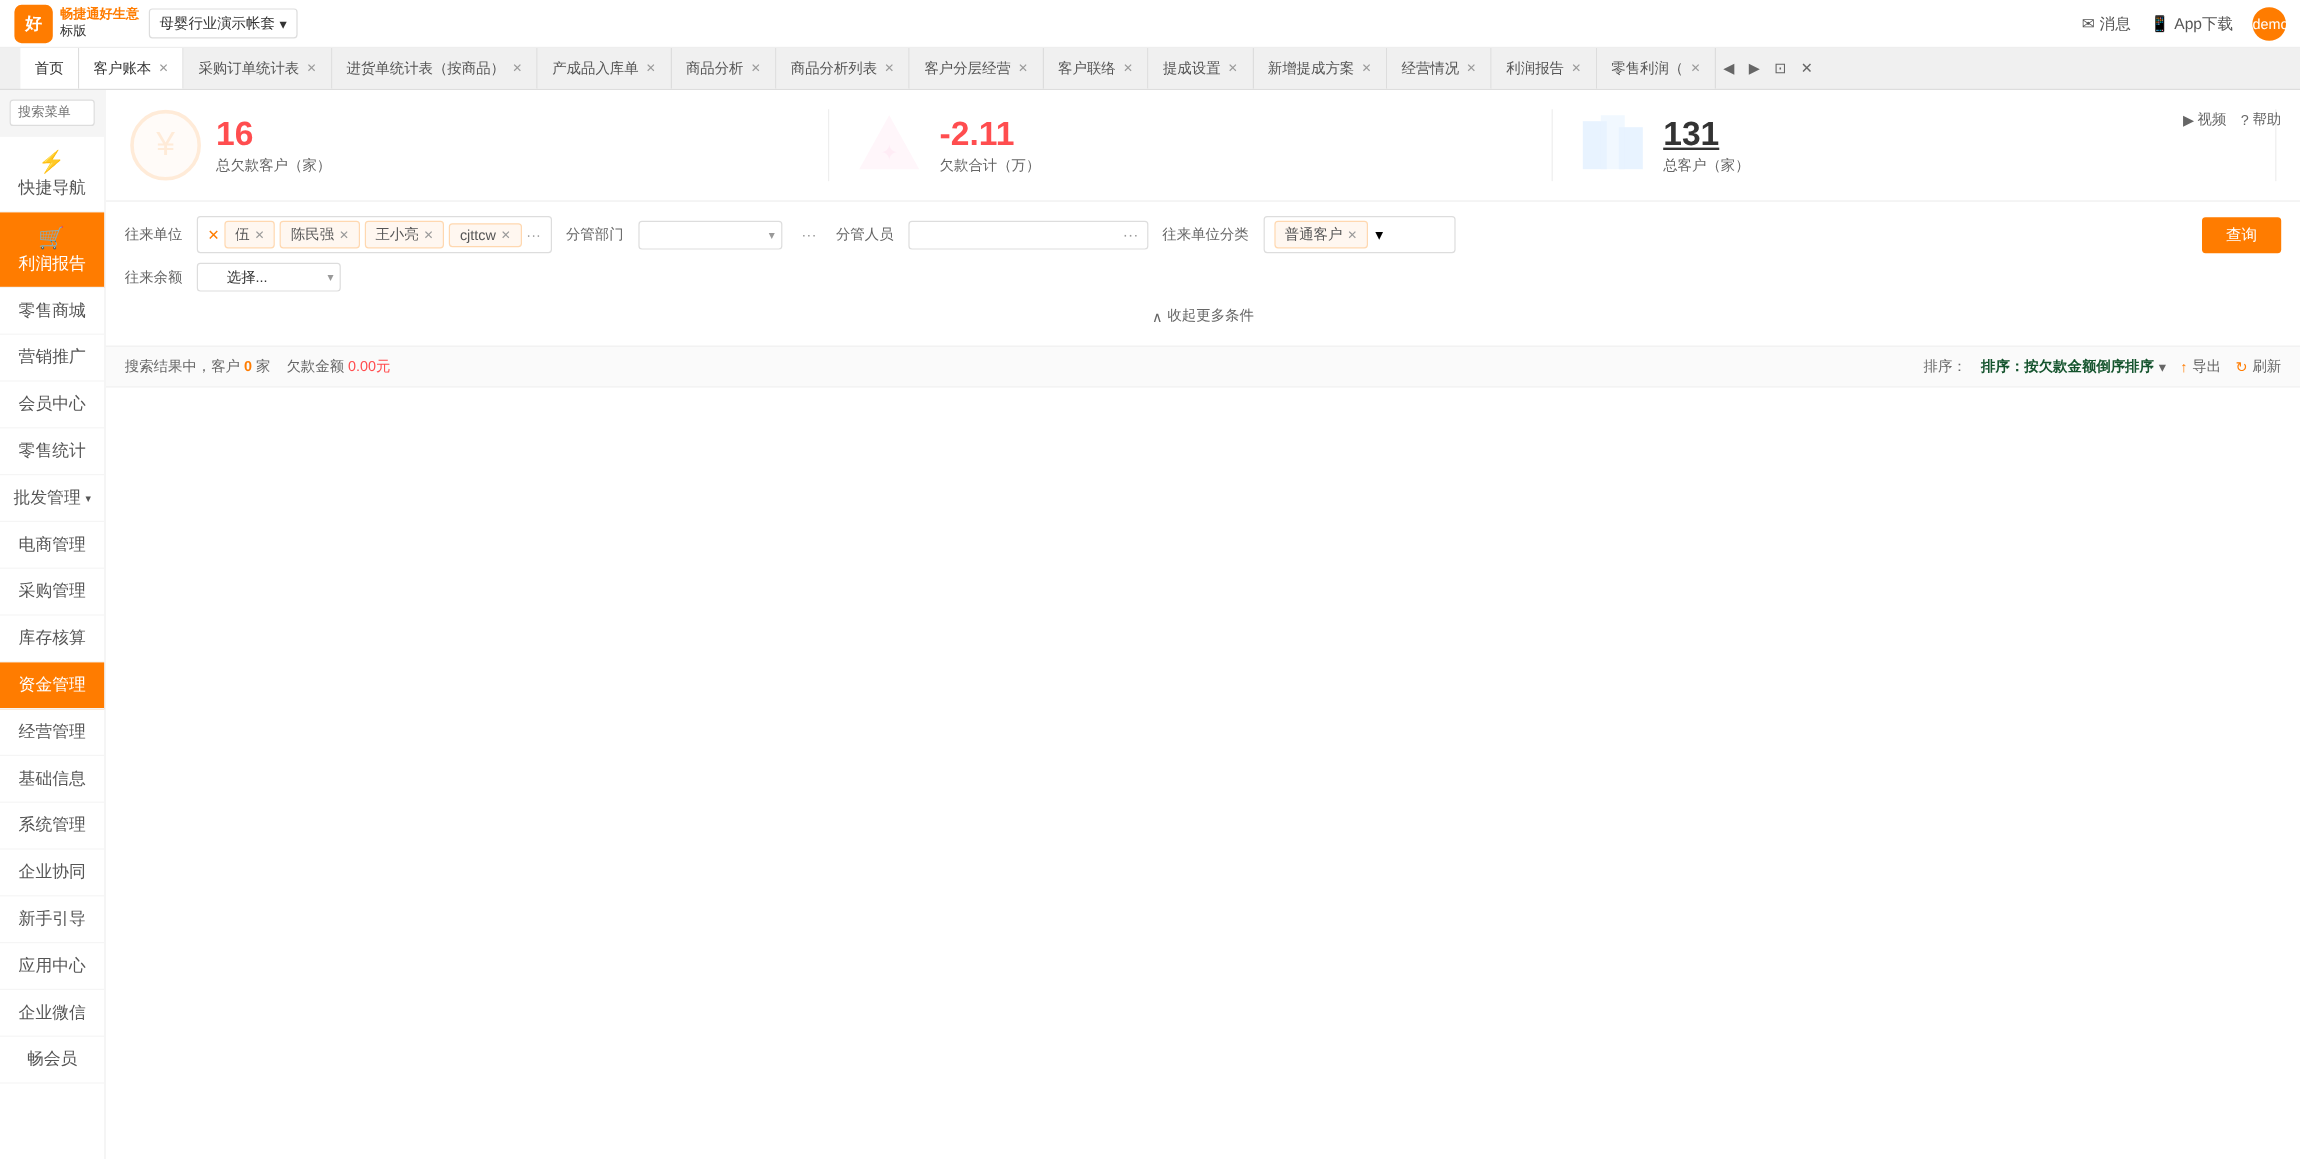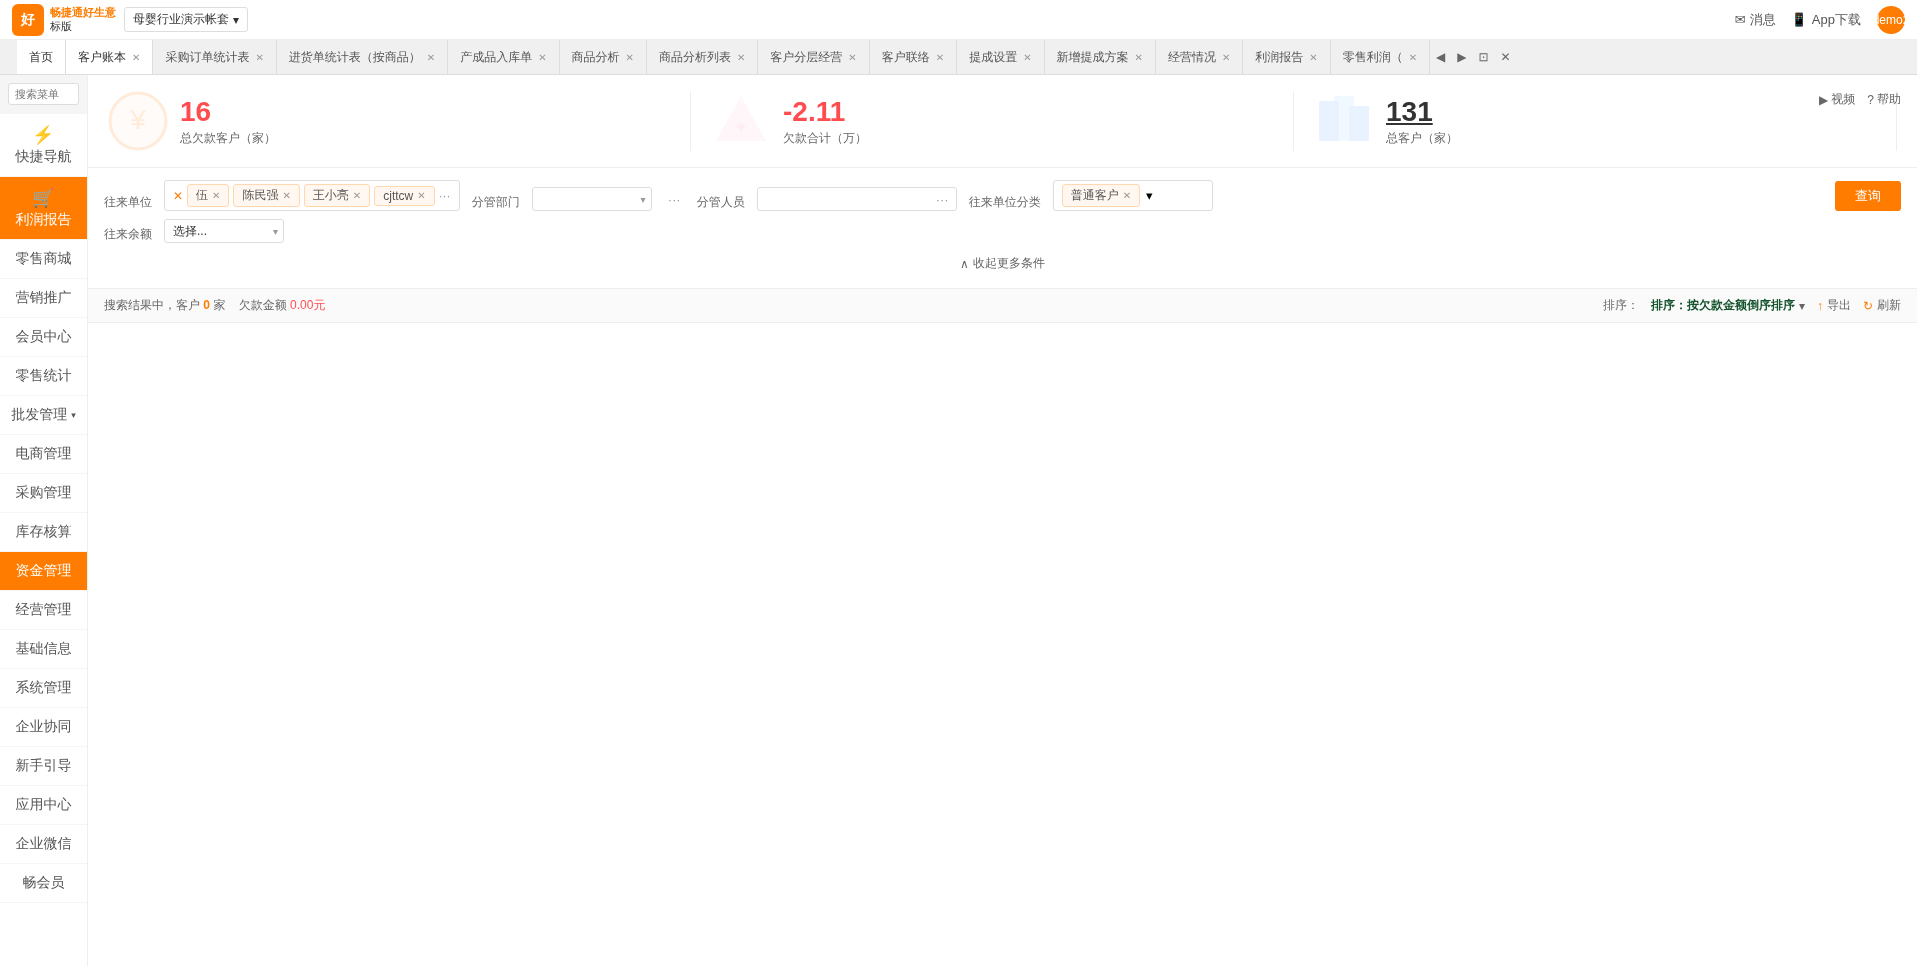--- a/index.html
+++ b/index.html
@@ -17,21 +17,21 @@
       flex-shrink: 0;
     }
     .top-header-left { display: flex; align-items: center; gap: 8px; }
     .logo-area { display: flex; align-items: center; gap: 6px; }
     .logo-icon { width: 32px; height: 32px; background: #ff7c00; border-radius: 6px; display: flex; align-items: center; justify-content: center; color: white; font-size: 14px; font-weight: bold; }
     .logo-text { font-size: 11px; color: #333; line-height: 1.2; }
     .logo-text .main { font-weight: bold; color: #ff7c00; }
     .company-selector { display: flex; align-items: center; gap: 4px; font-size: 12px; color: #333; cursor: pointer; border: 1px solid #ddd; padding: 3px 8px; border-radius: 3px; }
     .top-header-right { display: flex; align-items: center; gap: 16px; font-size: 13px; color: #555; }
     .top-header-right .btn { cursor: pointer; display: flex; align-items: center; gap: 4px; }
-    .avatar { width: 28px; height: 28px; border-radius: 50%; background: #ff7c00; display: flex; align-items: center; justify-content: center; color: white; font-size: 12px; }
+    .avatar { width: 28px; height: 28px; border-radius: 50%; background: #ff7c00; display: flex; align-items: center; color: white; font-size: 12px; }
 
     
     .tab-bar {
       background: #f0f0f0;
       height: 34px;
       display: flex;
       align-items: center;
       padding: 17px;
       flex-shrink: 0;
       overflow: hidden;
@@ -121,40 +121,40 @@
     .stats-right-actions { position: absolute; right: 16px; top: 16px; display: flex; gap: 12px; font-size: 12px; color: #666; }
     .stats-right-actions span { cursor: pointer; display: flex; align-items: center; gap: 3px; }
 
     
     .filter-area {
       background: #fff;
       padding: 12px 16px;
       border-bottom: 1px solid #eee;
       flex-shrink: 0;
     }
-    .filter-row { display: flex; align-items: flex-end; gap: 12px; margin-bottom: 8px; flex-wrap: wrap; }
+    .filter-row { display: flex; align-items: center; gap: 12px; margin-bottom: 8px; flex-wrap: wrap; }
     .filter-label { font-size: 12px; color: #666; white-space: nowrap; }
     .filter-tag {
       background: #fff7f0;
       border: 1px solid #ffd8b0;
       border-radius: 3px;
       padding: 2px 8px;
       font-size: 12px;
       color: #555;
       display: flex;
       align-items: center;
       gap: 4px;
       cursor: pointer;
     }
     .filter-tag .tag-close { color: #999; font-size: 10px; cursor: pointer; }
     .filter-more { color: #999; cursor: pointer; font-size: 12px; }
     .filter-select {
       border: 1px solid #ddd;
       border-radius: 3px;
-      padding: 4px 24px 4px 8px;
+      padding: 4px 24px 4px 24px;
       font-size: 12px;
       color: #333;
       background: #fff;
       outline: none;
       cursor: pointer;
       min-width: 120px;
       appearance: none;
       position: relative;
     }
     .filter-select-wrap { position: relative; display: inline-block; }

